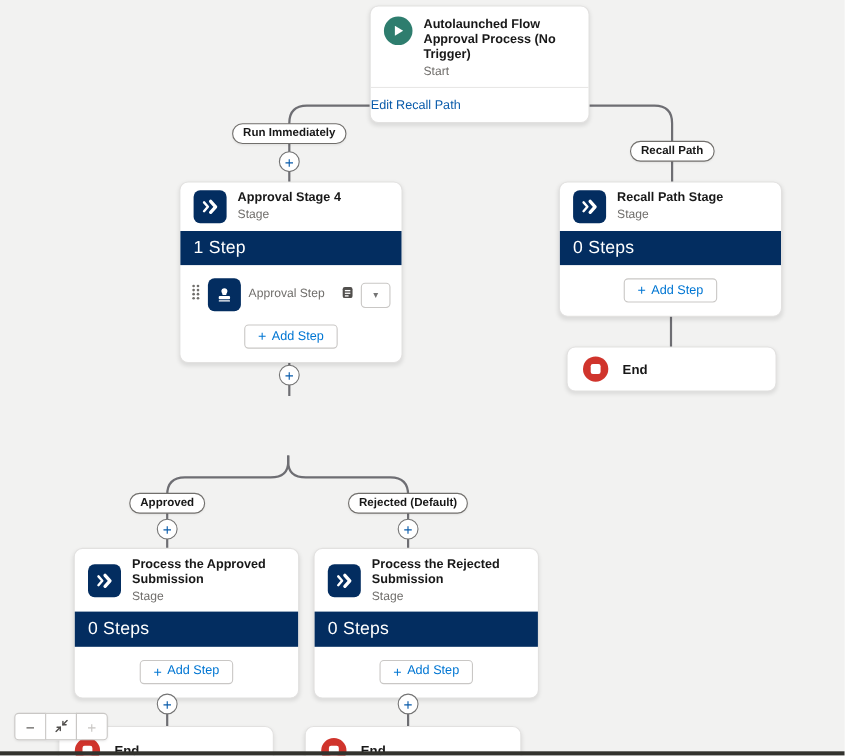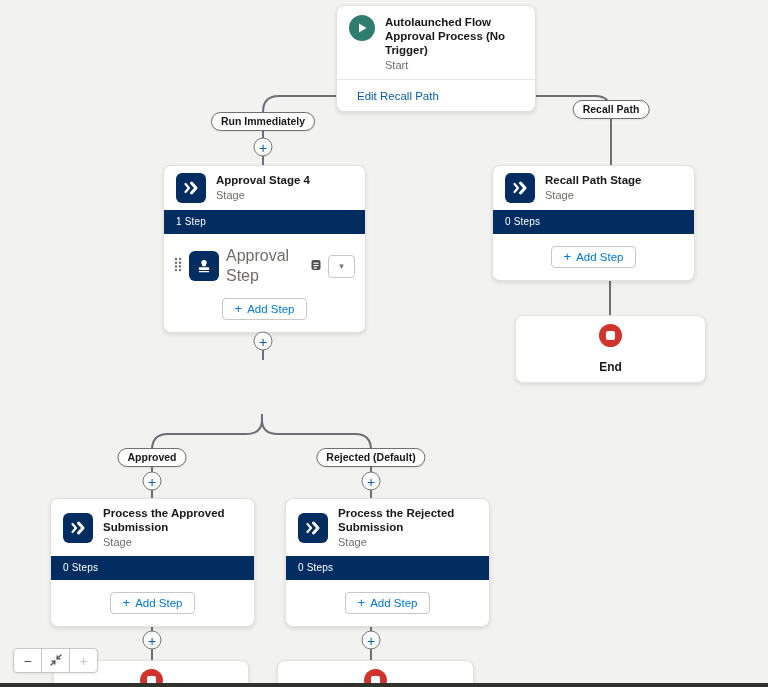--- a/index.html
+++ b/index.html
@@ -18,28 +18,28 @@
   .card-head { display:flex; align-items:center; gap:10px; padding:7px 12px; }
   .card-head.top { align-items:flex-start; padding-top:9px;justify-content:flex-end; }
   .title { font-size:11.5px; font-weight:700; color:#181818; line-height:1.22; }
   .subtitle { font-size:11px; color:#706e6b; line-height:1.3; margin-top:1px; }
 
   .stage-icon {
     flex:none; width:30px; height:30px; border-radius:6px;
     background:#032d60; display:flex; align-items:center; justify-content:center;
   }
   .count-bar {
-    background:#032d60; color:#fff; font-size:10px; letter-spacing:.2px;
+    background:#032d60; color:#fff; font-size:16px; letter-spacing:.2px;
     padding:6px 12px; line-height:1.2;
   }
   .steps-body { padding:4px 8px 10px 8px; }
 
   .step-row { display:flex; align-items:center; gap:7px; padding:8px 2px 4px 2px; }
   .step-texts { width:114px; }
-  .step-type { font-size:16px; color:#706e6b; line-height:1.25; }
+  .step-type { font-size:11px; color:#706e6b; line-height:1.25; }
   .step-name { font-size:11px; font-weight:700; color:#181818; line-height:1.3; }
   .mini-menu-icon { flex:none; margin-left:2px; align-self:center; }
   .dropdown-btn {
     flex:none; width:27px; height:23px; background:#fff;
     border:1px solid #c9c7c5; border-radius:4px;
     display:flex; align-items:center; justify-content:center;
     color:#747474; font-size:9px; cursor:pointer;
   }
 
   .add-step-btn {
@@ -57,33 +57,33 @@
     white-space:nowrap; box-shadow:0 1px 2px rgba(0,0,0,.07);text-align:center;
   }
   .plus-node {
     position:absolute; transform:translate(-50%,-50%); z-index:2;
     width:19px; height:19px; border-radius:50%process;
     border-radius:50%; background:#fff; border:1.5px solid #747474;
     display:flex; align-items:center; justify-content:center;
     color:#0b5cab; font-size:14px; line-height:0; cursor:pointer;
   }
 
-  .end-card { display:flex; align-items:center; gap:13px; padding:8px 14px;flex-direction:column; }
+  .end-card { display:flex; align-items:center; gap:13px; padding:8px 14px; }
   .end-icon {
     flex:none; width:23px; height:23px; border-radius:50%; background:#d0342c;
     display:flex; align-items:center; justify-content:center;
   }
   .end-icon .sq { width:9px; height:9px; background:#fff; border-radius:2px; }
   .end-label { font-size:12px; font-weight:700; color:#181818; }
 
   .start-play {
     flex:none; width:26px; height:26px; border-radius:50%; background:#2e7d6e;
     display:flex; align-items:center; justify-content:center;
   }
-  .start-link-row { border-top:1px solid #e8e7e6; padding:6px 12px 7px 20px; }
+  .start-link-row { border-top:1px solid #e8e7e6; padding:6px 12px 7px 0; }
   .start-link { font-size:11.5px; color:#0b5cab; text-decoration:none; cursor:pointer; }
 
   .decision-icon { flex:none; }
 
   #zoom-toolbar {
     position:absolute; left:13px; top:648px; display:flex; z-index:3;
     filter:drop-shadow(0 1px 1px rgba(0,0,0,.08));
   }
   .zoom-btn {
     width:29px; height:25px; background:#fff; border:1px solid #c9c7c5;
@@ -128,21 +128,21 @@
         <div class="title">Autolaunched Flow Approval Process (No Trigger)</div>
         <div class="subtitle">Start</div>
       </span>
     </div>
     <div class="start-link-row">
       <a class="start-link">Edit Recall Path</a>
     </div>
   </div>
 
   <div class="pill" style="left:263px; top:112px;">Run Immediately</div>
-  <div class="pill" style="left:611px; top:100px;">Recall Path</div>
+  <div class="pill" style="left:611px; top:128px;">Recall Path</div>
   <div class="pill" style="left:152px; top:448px;">Approved</div>
   <div class="pill" style="left:371px; top:448px;">Rejected (Default)</div>
 
   <div class="plus-node" style="left:263px; top:147px;">
       <span>+</span>
     </div>
   <div class="plus-node" style="left:263px; top:341px;">
       <span>+</span>
     </div>
   <div class="plus-node" style="left:152px; top:481px;">
@@ -208,21 +208,21 @@
           <span>▾</span>
         </button>
       </div>
       <button class="add-step-btn">
         <span class="plus-glyph">+</span>
         <span>Add Step</span>
       </button>
     </div>
   </div>
 
-  <div class="node-card" style="left:492px; top:165px; width:203px;">
+  <div class="node-card" style="left:508px; top:165px; width:203px;">
     <div class="card-head">
       <span class="stage-icon">
         <svg width="18" height="18" viewBox="0 0 18 18" fill="none" stroke="#fff" stroke-linejoin="round" stroke-linecap="round">
             <path d="M3.5,5 L7,9 L3.5,13" stroke-width="2.2"></path>
             <path d="M9.5,4 L14,9 L9.5,14" stroke-width="3"></path>
           </svg>
       </span>
       <span>
         <div class="title">Recall Path Stage</div>
         <div class="subtitle">Stage</div>
@@ -238,21 +238,21 @@
   </div>
 
   <div class="node-card end-card" style="left:515px; top:315px; width:191px;">
     <span class="end-icon">
         <span class="sq"></span>
       </span>
     <span class="end-label">End</span>
   </div>
 
 
-  <div class="node-card" style="left:50px; top:498px; width:205px;">
+  <div class="node-card" style="left:67px; top:498px; width:205px;">
     <div class="card-head">
       <span class="stage-icon">
         <svg width="18" height="18" viewBox="0 0 18 18" fill="none" stroke="#fff" stroke-linejoin="round" stroke-linecap="round">
             <path d="M3.5,5 L7,9 L3.5,13" stroke-width="2.2"></path>
             <path d="M9.5,4 L14,9 L9.5,14" stroke-width="3"></path>
           </svg>
       </span>
       <span>
         <div class="title" style="width:128px;">Process the Approved Submission</div>
         <div class="subtitle">Stage</div>

